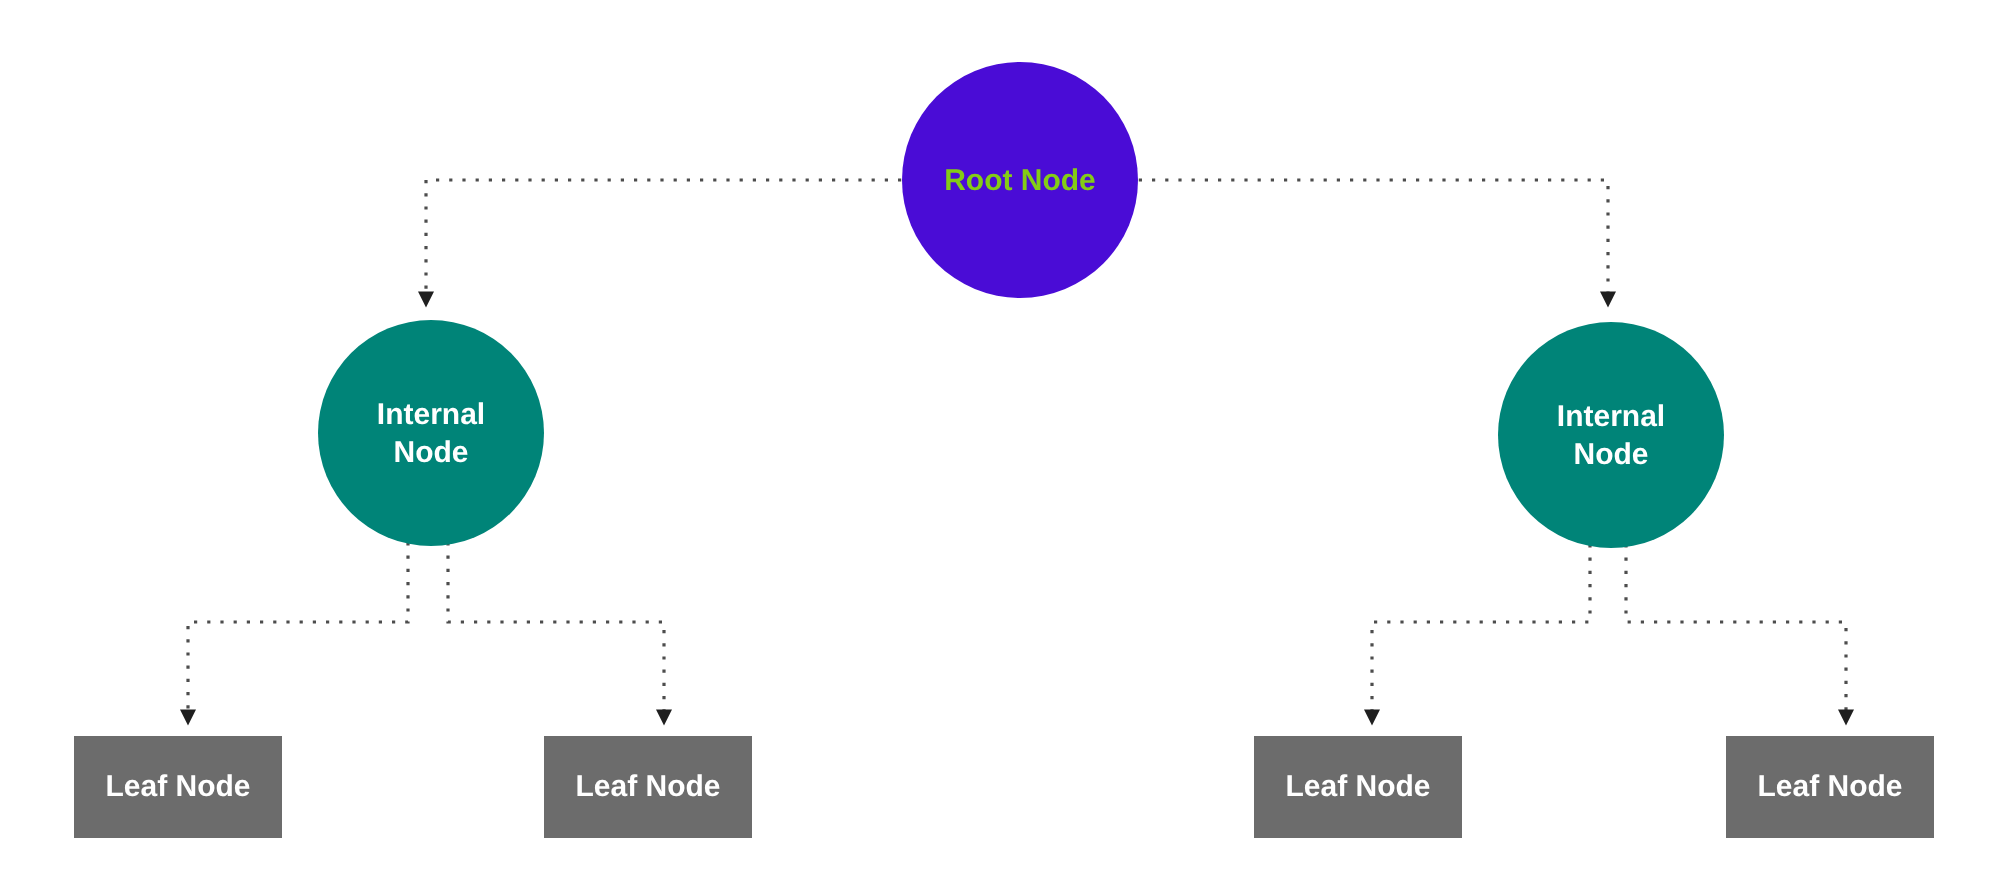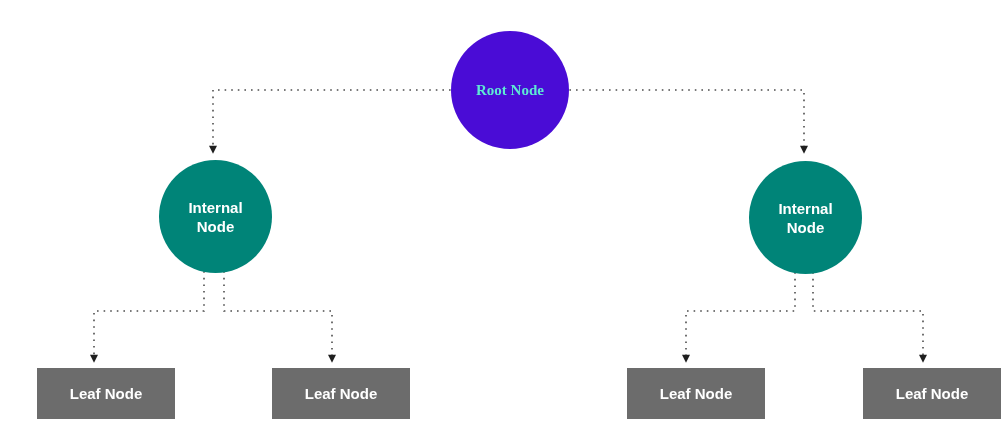--- a/index.html
+++ b/index.html
@@ -54,21 +54,21 @@
     width: 113px;
     height: 113px;
   }
   .internal-node-right {
     left: 749px;
     top: 161px;
     width: 113px;
     height: 113px;
   }
   .leaf {
-    width: 138px;
+    width: 104px;
     height: 51px;
     top: 368px;
   }
   .leaf-1 { left: 37px; }
   .leaf-2 { left: 272px; }
   .leaf-3 { left: 627px; }
   .leaf-4 { left: 863px; }
 </style>
 </head>
 <body>
@@ -89,21 +89,21 @@
     <path d="M 204 258 L 204 311 L 94 311 L 94 356" fill="none" stroke-width="1.6" stroke-dasharray="1.6 5" marker-end="url(#arrowDown)" stroke="#4d4d4d"></path>
 
     <path d="M 224 258 L 224 311 L 332 311 L 332 356" fill="none" stroke-width="1.6" stroke-dasharray="1.6 5" marker-end="url(#arrowDown)" stroke="#4d4d4d"></path>
 
     <path d="M 795 259 L 795 311 L 686 311 L 686 356" fill="none" stroke-width="1.6" stroke-dasharray="1.6 5" marker-end="url(#arrowDown)" stroke="#4d4d4d"></path>
 
     <path d="M 813 259 L 813 311 L 923 311 L 923 356" fill="none" stroke-width="1.6" stroke-dasharray="1.6 5" marker-end="url(#arrowDown)" stroke="#4d4d4d"></path>
   </svg>
 
   <div class="node circle root-node" style="background-color: rgb(74, 12, 214);">
-    <span class="label" style="color: #5eead4; font-family: Liberation Serif, serif;">Root Node</span>
+    <span class="label" style="color: #84cc16;">Root Node</span>
   </div>
 
   <div class="node circle internal-node-left" style="background-color: rgb(0, 132, 120);">
     <span class="label" style="color: rgb(255, 255, 255);">Internal Node</span>
   </div>
 
   <div class="node circle internal-node-right" style="background-color: rgb(0, 132, 120);">
     <span class="label" style="color: rgb(255, 255, 255);">Internal Node</span>
   </div>
 

